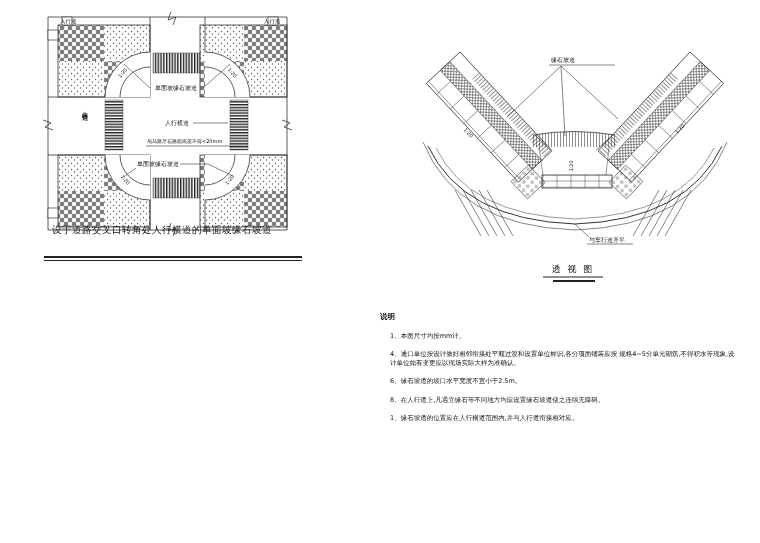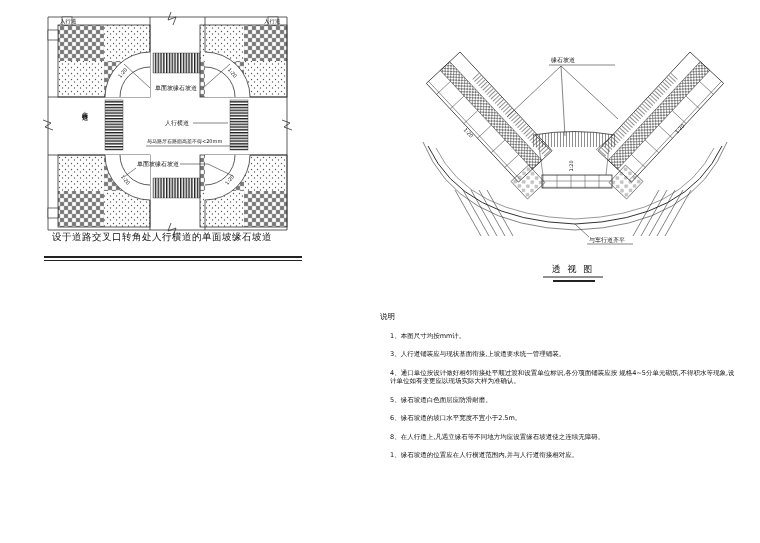--- a/index.html
+++ b/index.html
@@ -3,30 +3,30 @@
 <meta charset="utf-8">
 <style>
   html,body{margin:0;padding:0;background:#fff;}
   body{
     position:relative;width:760px;height:543px;overflow:hidden;
     font-family:"DejaVu Sans","Liberation Sans",sans-serif;color:#111;
   }
   .abs{position:absolute;}
   svg text{fill:#111;}
   .plan-caption{
-    left:52px;top:231px;font-size:9.5px;letter-spacing:0.5px;white-space:nowrap;
+    left:52px;top:224px;font-size:9.5px;letter-spacing:0.5px;white-space:nowrap;
   }
   .sep1{left:44px;top:256px;width:258px;border-top:2px solid #222;height:0;}
   .sep2{left:44px;top:260px;width:258px;border-top:1px solid #222;height:0;}
   .v-label{
     left:80px;top:106px;height:56px;writing-mode:vertical-rl;
     font-size:6.5px;letter-spacing:1px;
   }
   .notes{left:376px;top:312px;width:362px;}
-  .notes-title{font-size:7.5px;font-weight:normal;margin:0 0 2px 4px;}
+  .notes-title{font-size:7.5px;font-weight:bold;margin:0 0 2px 4px;}
   .note-item{font-size:6.5px;line-height:1.3;margin-top:10px;padding-left:14px;}
 </style>
 </head>
 <body>
 
 <svg class="abs" style="left:40px;top:6px;" width="264" height="236" viewBox="0 0 264 236">
   <defs>
     <pattern id="checker" width="8" height="8" patternUnits="userSpaceOnUse">
       <rect width="8" height="8" fill="#fff"></rect>
       <rect width="4" height="4" fill="#777"></rect>
@@ -221,19 +221,17 @@
   <text transform="translate(170,128) rotate(-90)" font-size="5" text-anchor="middle">1:20</text>
 
   <text x="170" y="234" font-size="9" text-anchor="middle" letter-spacing="2">透 视 图</text>
   <line x1="140" y1="239" x2="200" y2="239" stroke="#222" stroke-width="1"></line>
   <line x1="150" y1="243" x2="192" y2="243" stroke="#222" stroke-width="2"></line>
 </svg>
 
 <div class="abs notes">
   <div class="notes-title">说明</div>
   <div class="note-item">1、本图尺寸均按mm计。</div>
-  <div class="note-item">3、人行道铺装应与现状基面衔接,上坡道要求统一管理铺装。</div>
   <div class="note-item">4、通口单位按设计做好相邻衔接处平顺过渡和设置单位标识,各分项面铺装应按 规格4~5分单元砌筑,不得积水等现象,设计单位如有变更应以现场实际大样为准确认。</div>
-  <div class="note-item">5、缘石坡道白色面层应防滑耐磨。</div>
   <div class="note-item">6、缘石坡道的坡口水平宽度不宜小于2.5m。</div>
   <div class="note-item">8、在人行道上,凡遇立缘石等不同地方均应设置缘石坡道使之连续无障碍。</div>
   <div class="note-item">1、缘石坡道的位置应在人行横道范围内,并与人行道衔接相对应。</div>
 </div>
 
 </body></html>

